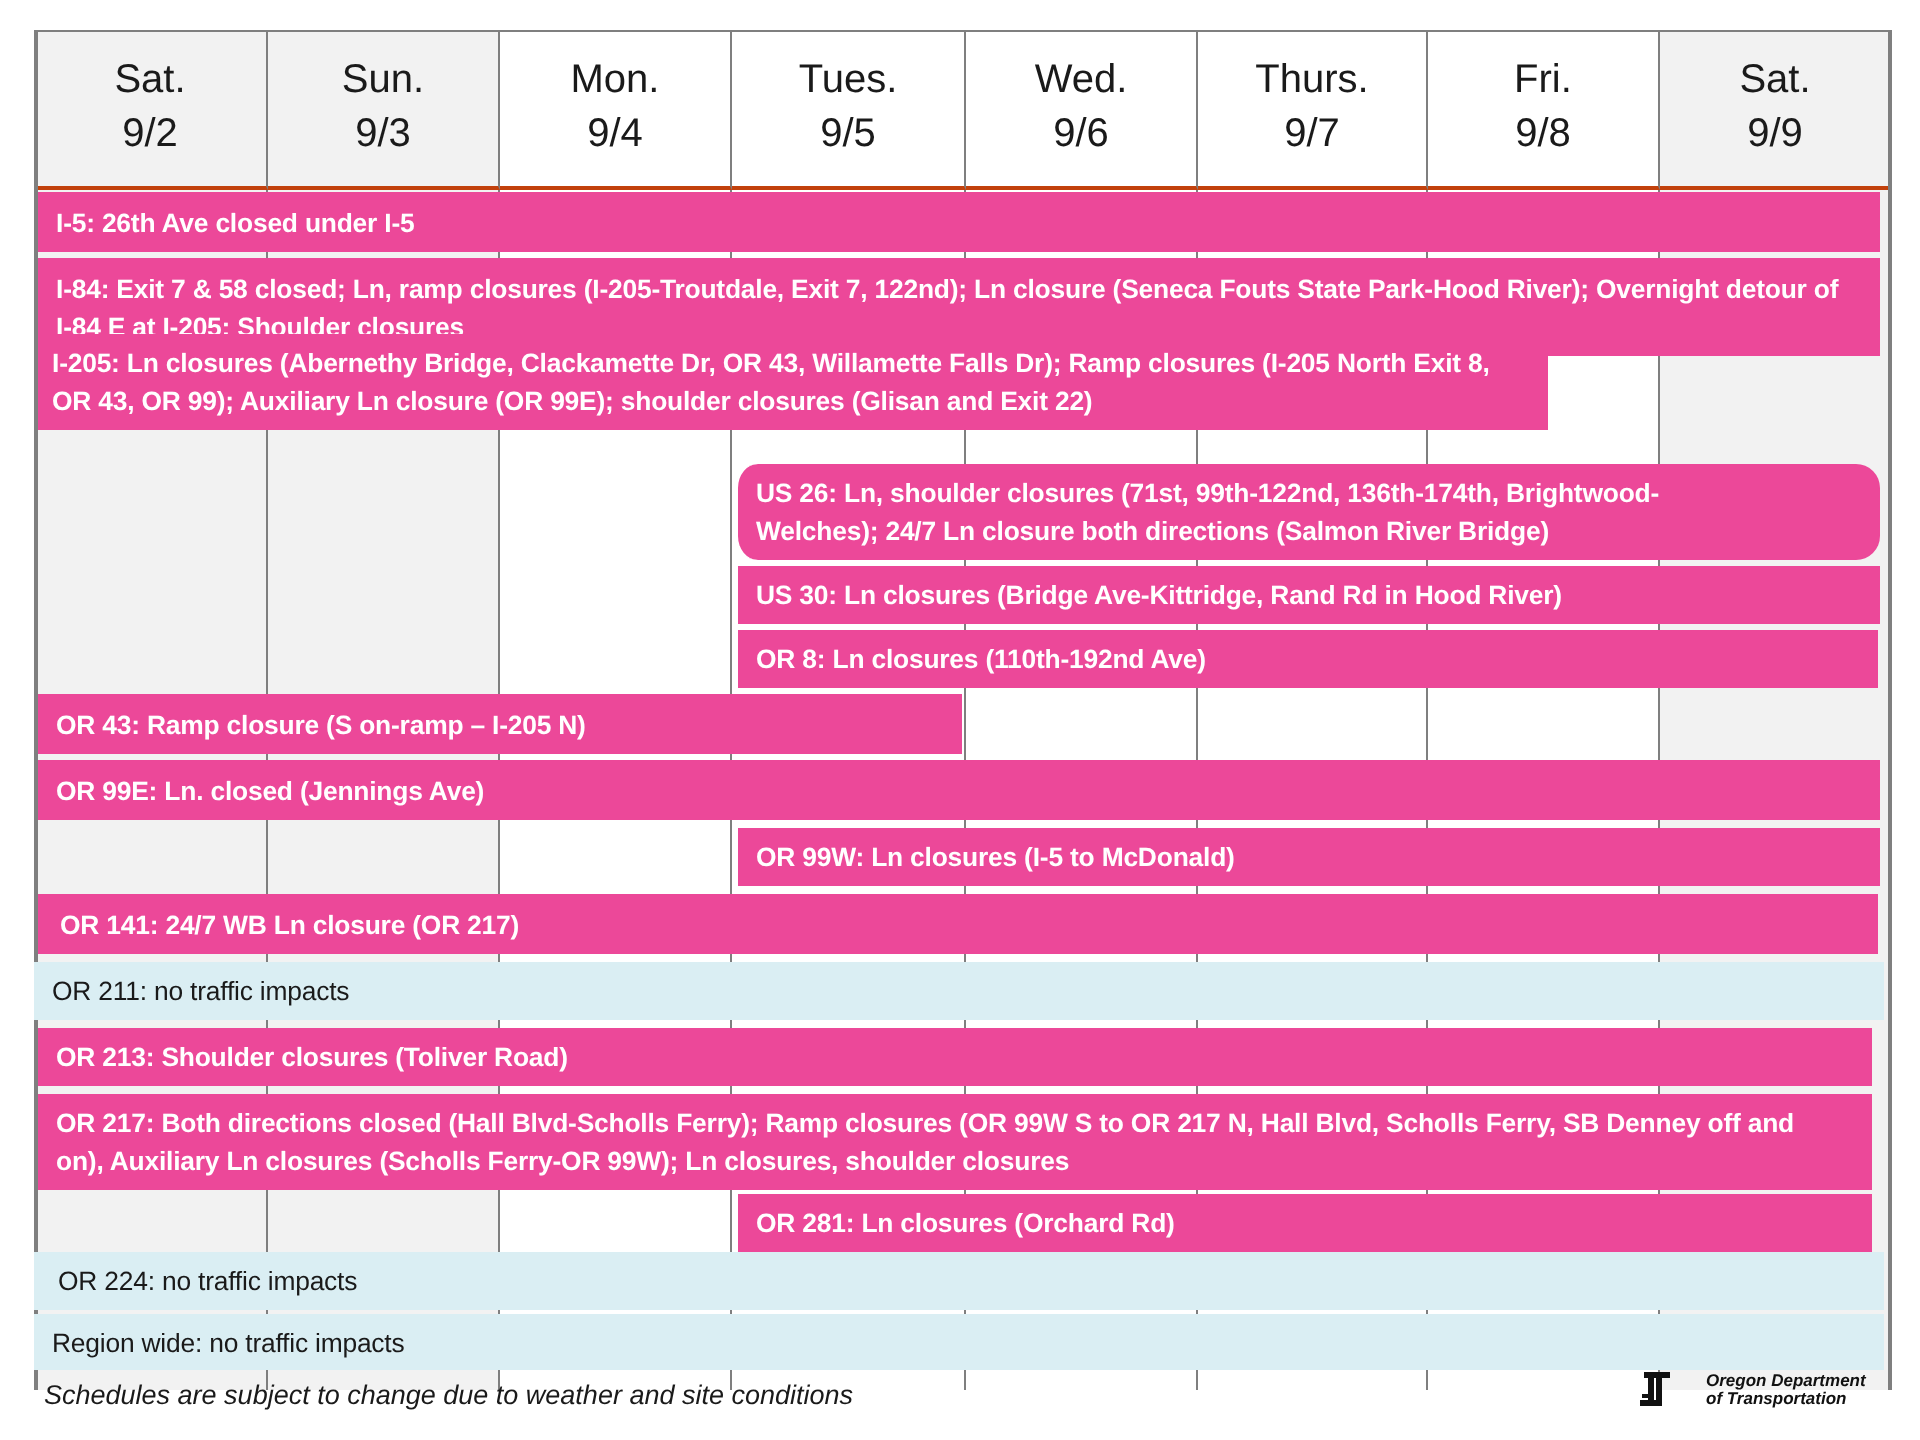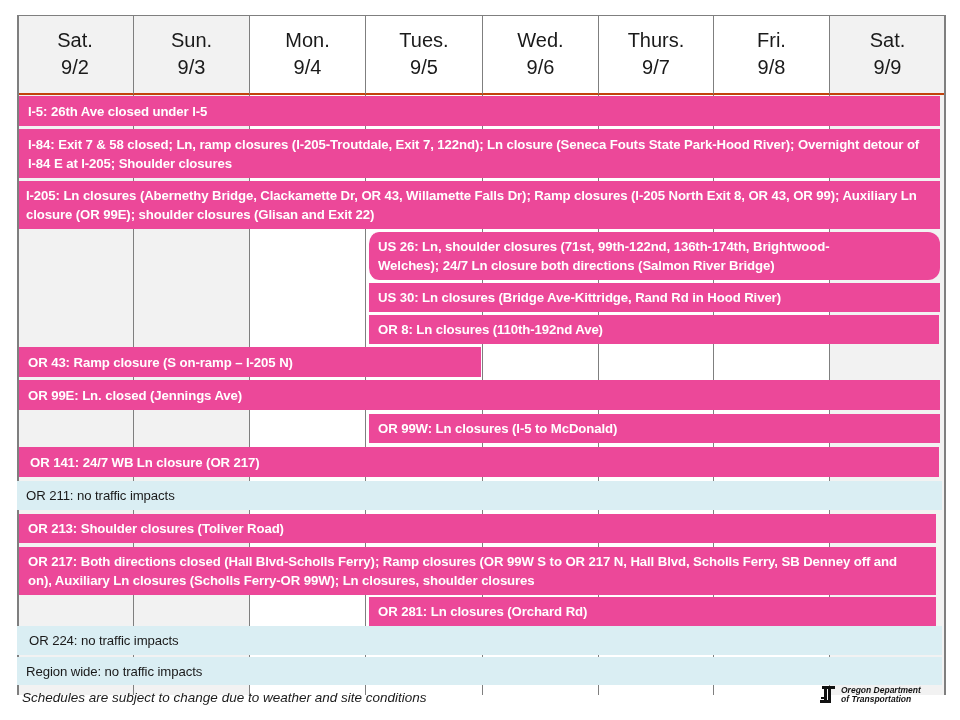--- a/index.html
+++ b/index.html
@@ -31,21 +31,21 @@
     display: flex; align-items: center;
     font-size: 13.2px; line-height: 19px; font-weight: bold; color: #ffffff;
     background: #ec4899; letter-spacing: -0.1px;
   }
   .bar.light { background: #daeef3; color: #1a1a1a; font-weight: normal; }
   .bar.bordered { border-left: 2px solid #ffffff; }
   .footnote {
     position: absolute; left: 22px; top: 690px; font-style: italic; font-size: 13.5px; color: #1a1a1a;
   }
   .logo {
-    position: absolute; left: 820px; top: 686px; display: flex; align-items: center; gap: 5px;
+    position: absolute; left: 820px; top: 686px; display: flex; align-items: center; gap: 17px;
   }
   .logo-mark { width: 16px; height: 18px; }
   .logo-text {
     font-size: 8.5px; line-height: 9px; font-weight: bold; font-style: italic; color: #111;
   }
 </style>
 </head>
 <body>
 
 <div class="col weekend" style="left:17px;width:117px;"></div>
@@ -91,21 +91,21 @@
 </div>
 
 <div class="table-frame"></div>
 
 <div class="bar" style="left:19px;top:96px;width:921px;height:30px;">
   <span>I-5: 26th Ave closed under I-5</span>
 </div>
 <div class="bar" style="left:19px;top:129px;width:921px;height:49px;padding-right:18px;">
   <span>I-84: Exit 7 &amp; 58 closed; Ln, ramp closures (I-205-Troutdale, Exit 7, 122nd); Ln closure (Seneca Fouts State Park-Hood River); Overnight detour of I-84 E at I-205; Shoulder closures</span>
 </div>
-<div class="bar" style="left:19px;top:181px;width:921px;height:48px;padding-left:7px;padding-right:20px;">
+<div class="bar" style="left:19px;top:167px;width:755px;height:48px;padding-left:7px;padding-right:20px;">
   <span>I-205: Ln closures (Abernethy Bridge, Clackamette Dr, OR 43, Willamette Falls Dr); Ramp closures (I-205 North Exit 8, OR 43, OR 99); Auxiliary Ln closure (OR 99E); shoulder closures (Glisan and Exit 22)</span>
 </div>
 <div class="bar bordered" style="left:367px;top:232px;width:573px;height:48px;padding-right:50px;border-radius:12px;">
   <span>US 26: Ln, shoulder closures (71st, 99th-122nd, 136th-174th, Brightwood-Welches); 24/7 Ln closure both directions (Salmon River Bridge)</span>
 </div>
 <div class="bar bordered" style="left:367px;top:283px;width:573px;height:29px;">
   <span>US 30: Ln closures (Bridge Ave-Kittridge, Rand Rd in Hood River)</span>
 </div>
 <div class="bar bordered" style="left:367px;top:315px;width:572px;height:29px;">
   <span>OR 8: Ln closures (110th-192nd Ave)</span>

